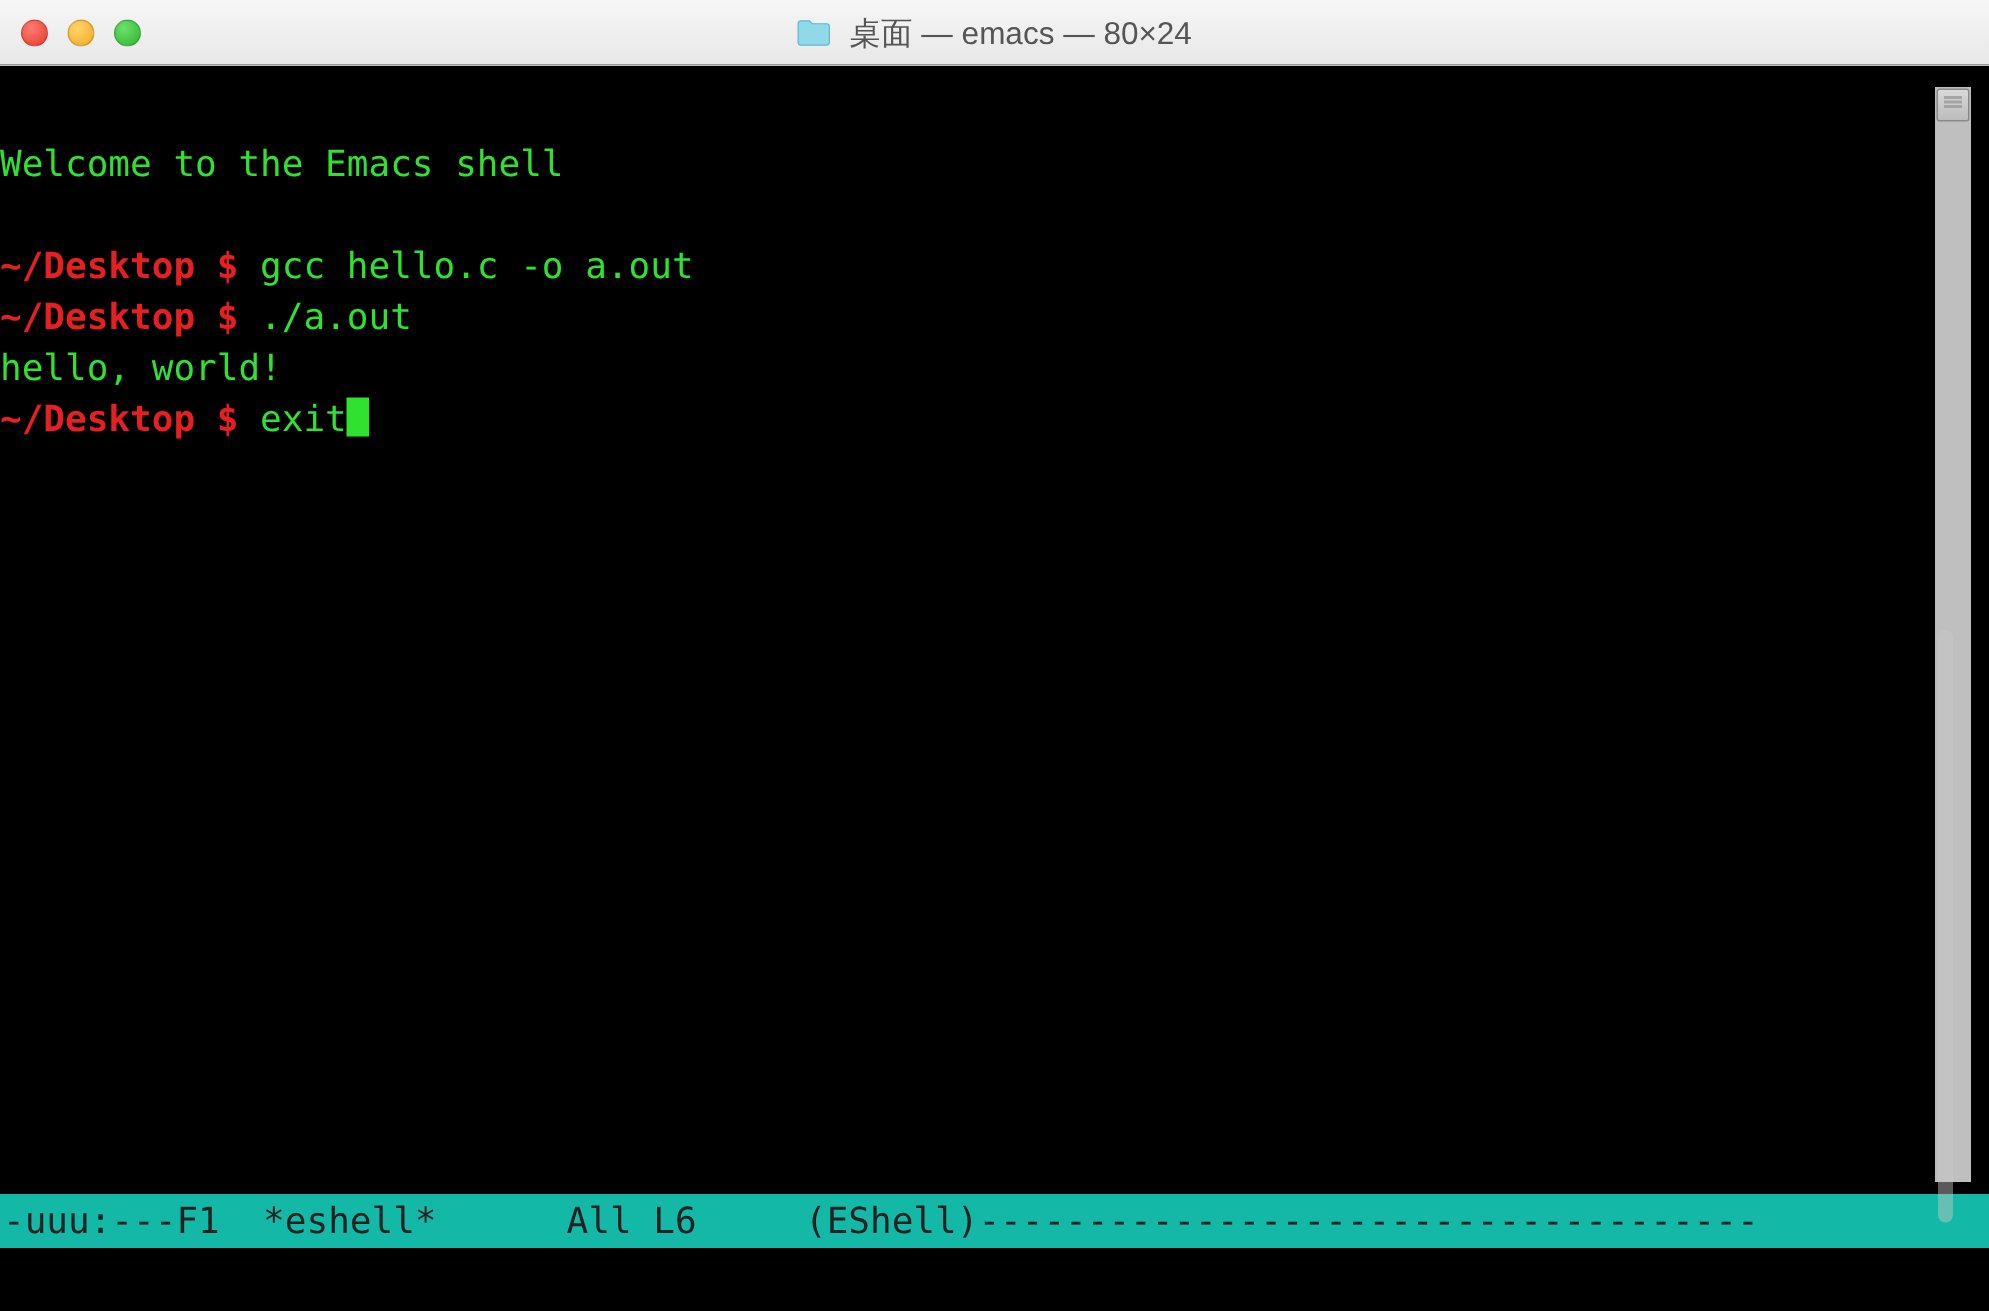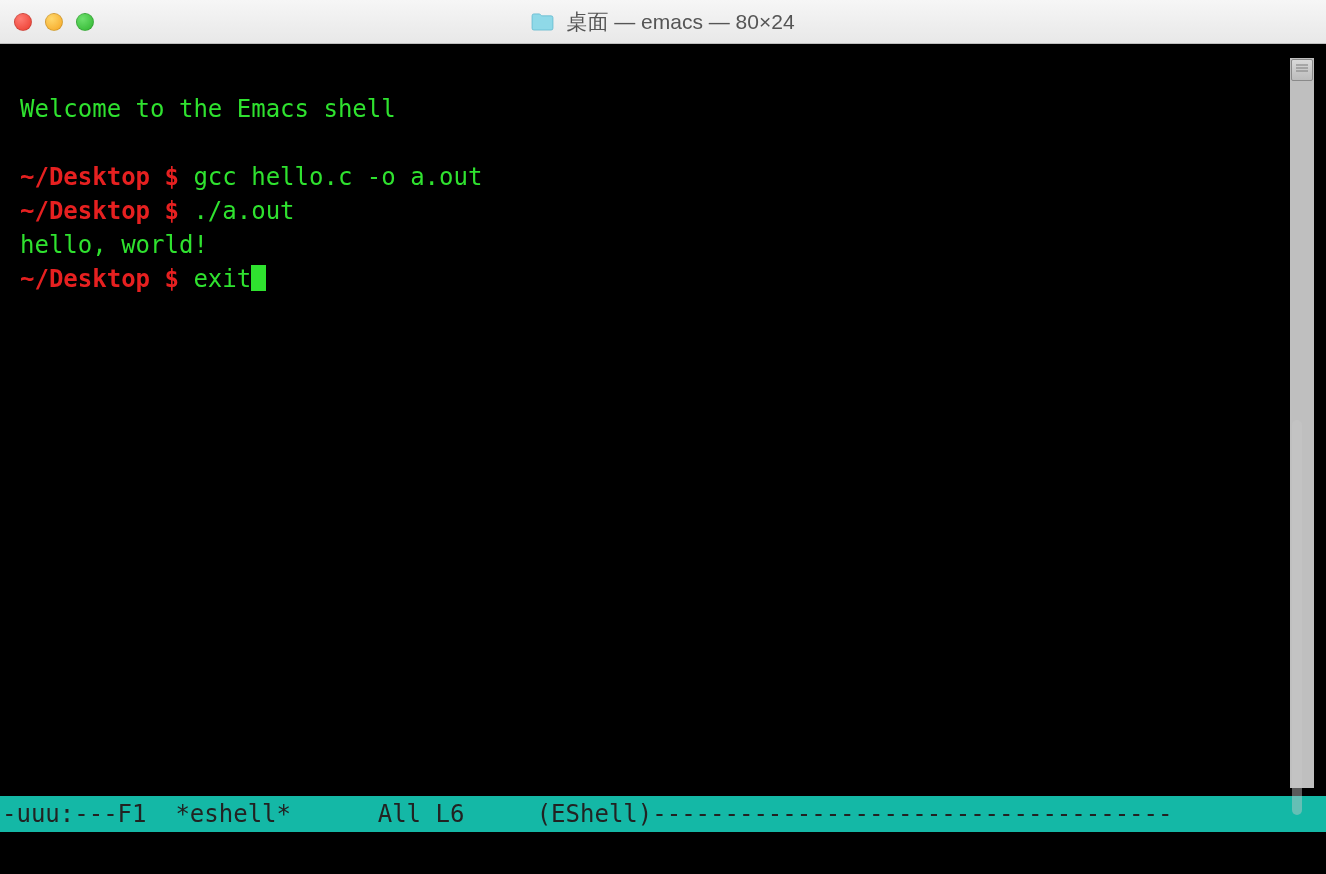--- a/index.html
+++ b/index.html
@@ -76,21 +76,21 @@
     
     .folder-icon {
       width: 23px;
       height: 19px;
       display: inline-block;
     }
     
     .terminal-body {
       flex: 1;
       background: #000;
-      padding: 14px 12px 8px 20px;
+      padding: 14px 12px 8px 0;
       display: flex;
       position: relative;
     }
     
     .terminal-content {
       flex: 1;
       font-size: 24px;
       line-height: 34px;
       font-weight: 500;
       white-space: pre;

